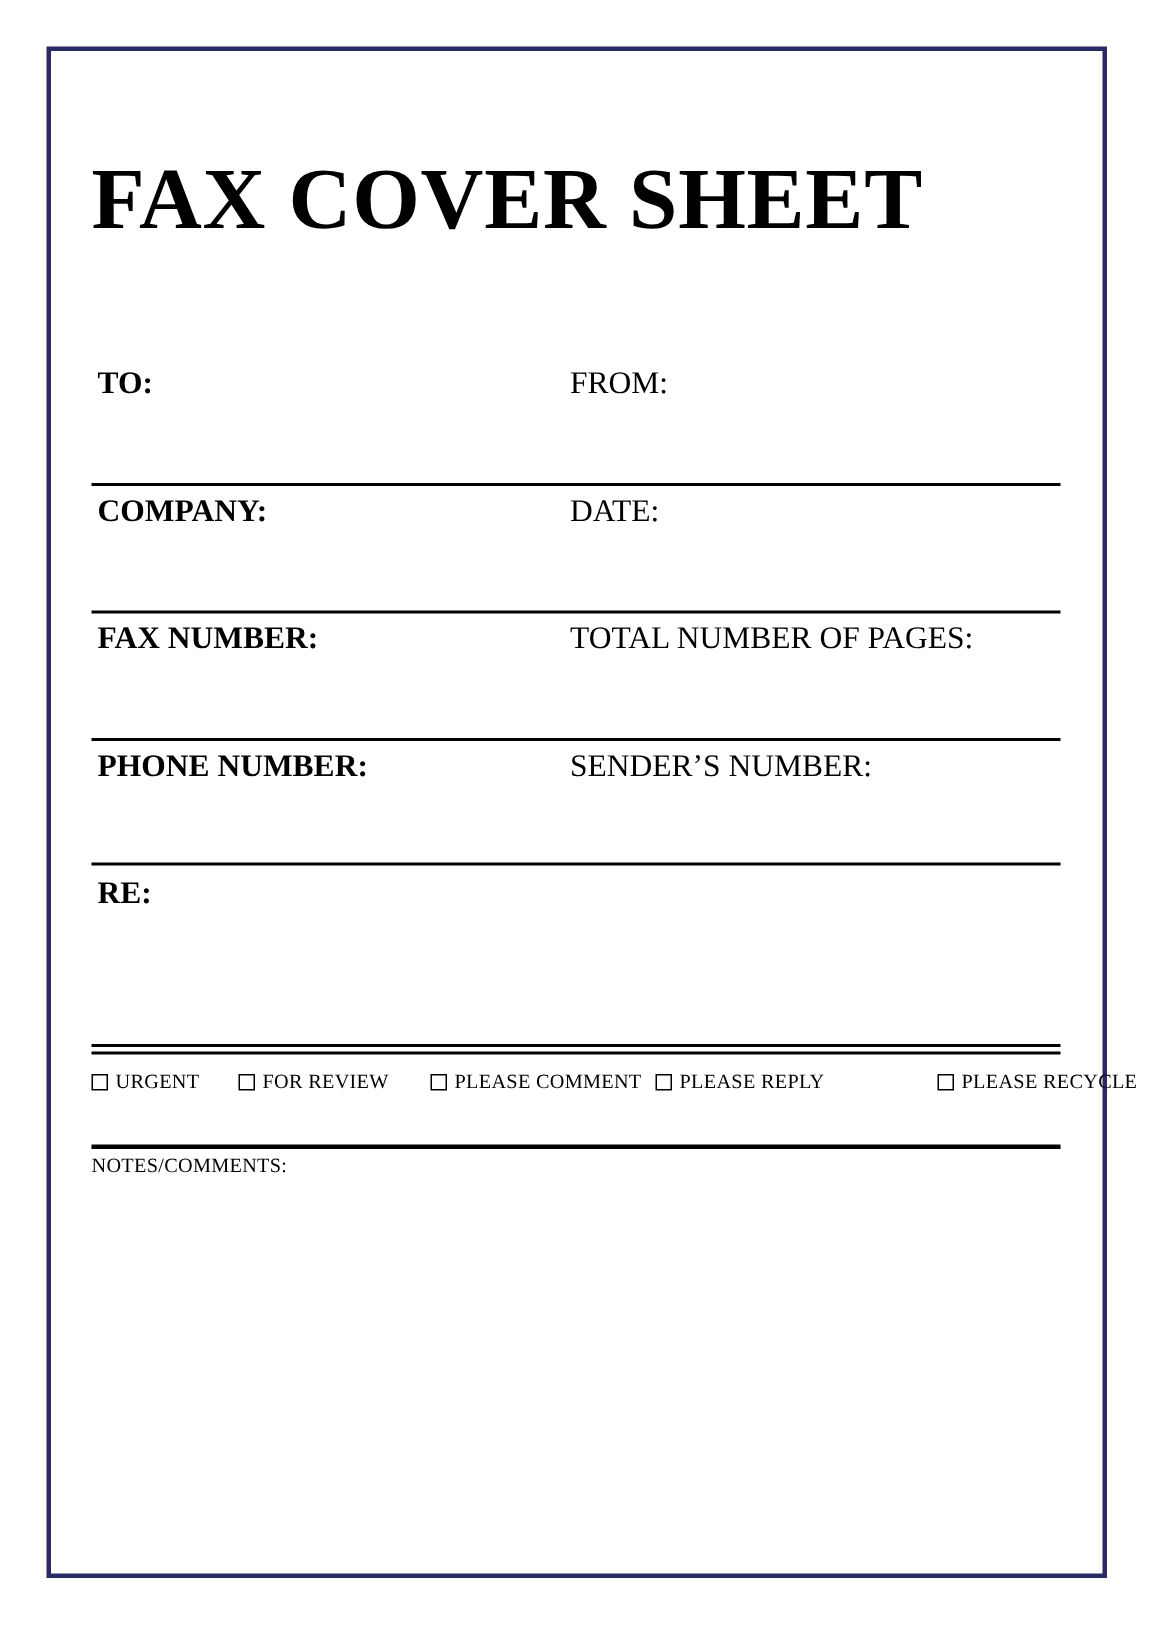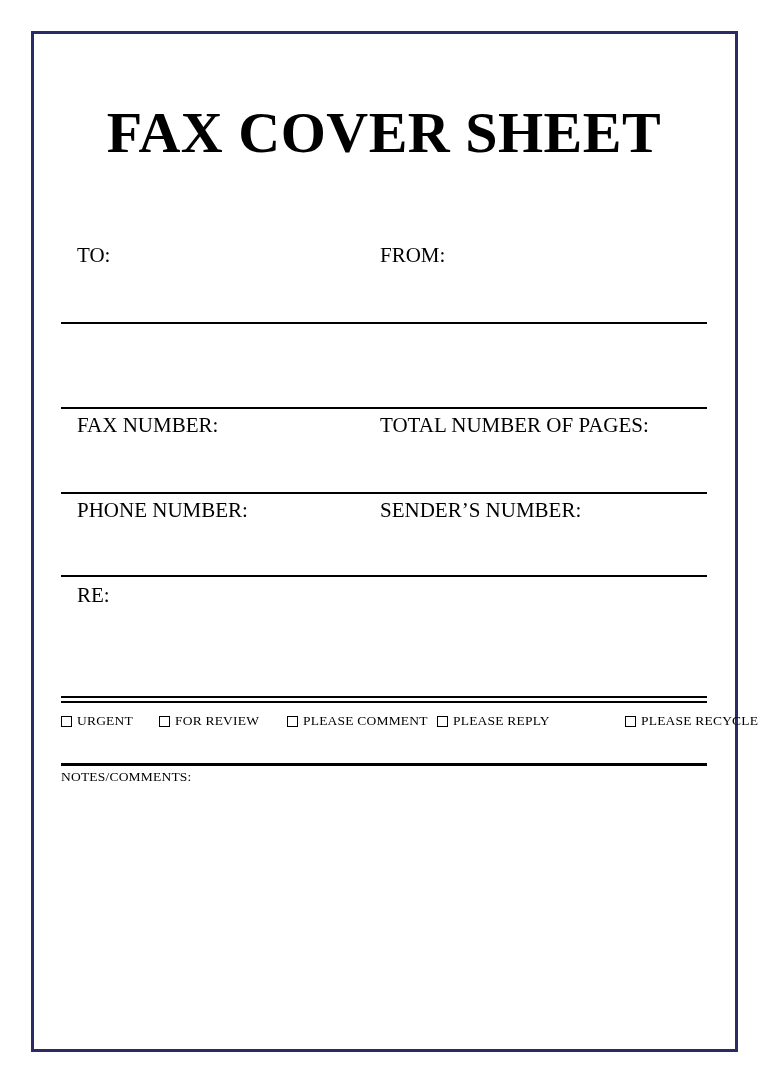--- a/index.html
+++ b/index.html
@@ -38,21 +38,20 @@
     border: 3px solid #2a2a66;
     box-sizing: border-box;
   }
 
   
   .title {
     position: absolute;
     left: 61px;
     top: 104px;
     width: 646px;
-    text-align: center;
     font-size: 58px;
     font-weight: bold;
     letter-spacing: 0.5px;
     line-height: 1.0;
     white-space: nowrap;
   }
 
   
   .form {
     position: absolute;
@@ -78,21 +77,21 @@
   }
 
   .label {
     position: absolute;
     top: 0;
     font-size: 21px;
     line-height: 30px;
     white-space: nowrap;
   }
 
-  .label.col1 { left: 16px; }
+  .label.col1 { left: 4px; font-weight: bold; }
   .label.col2 { left: 319px; }
 
   
   .double-rule {
     position: absolute;
     left: 0;
     width: 646px;
     height: 6px;
   }
   .double-rule::before,
@@ -177,20 +176,24 @@
   <div class="title">FAX COVER SHEET</div>
 
   <div class="form">
 
     <div class="field-row" style="top:240px;">
       <span class="label col1">TO:</span>
       <span class="label col2">FROM:</span>
     </div>
     <div class="rule" style="top:322px;"></div>
 
+    <div class="field-row" style="top:325px;">
+      <span class="label col1">COMPANY:</span>
+      <span class="label col2">DATE:</span>
+    </div>
     <div class="rule" style="top:407px;"></div>
 
     <div class="field-row" style="top:410px;">
       <span class="label col2">TOTAL NUMBER OF PAGES:</span>
       <span class="label col1">FAX NUMBER:</span>
     </div>
     <div class="rule" style="top:492px;"></div>
 
     <div class="field-row" style="top:495px;">
       <span class="label col1">PHONE NUMBER:</span>

